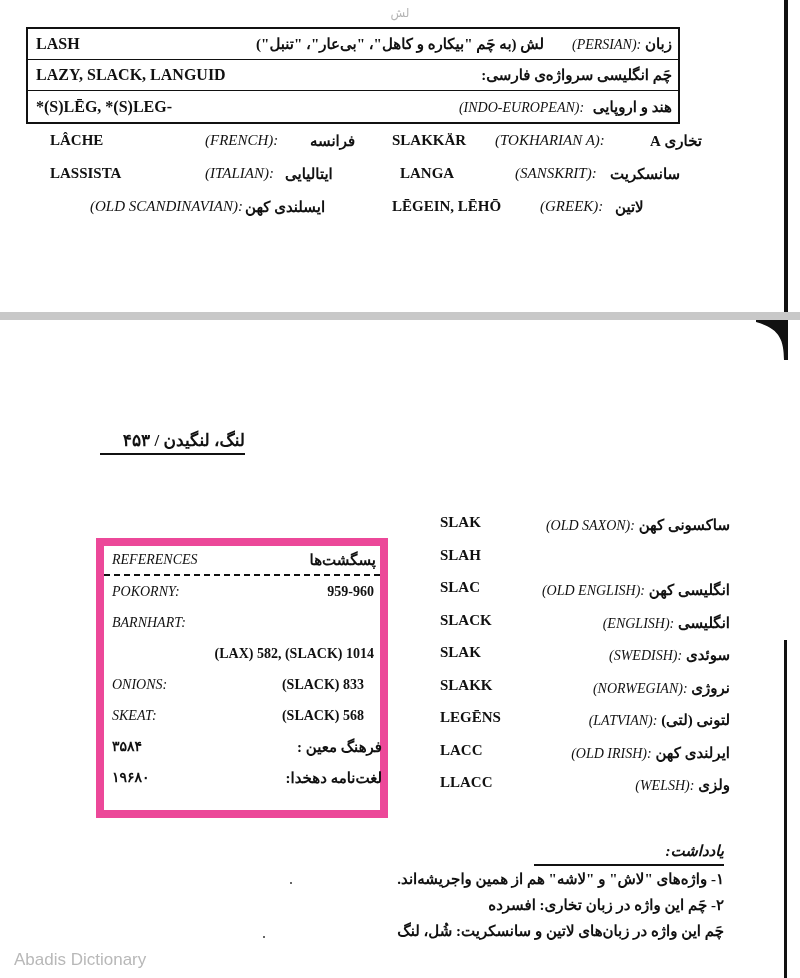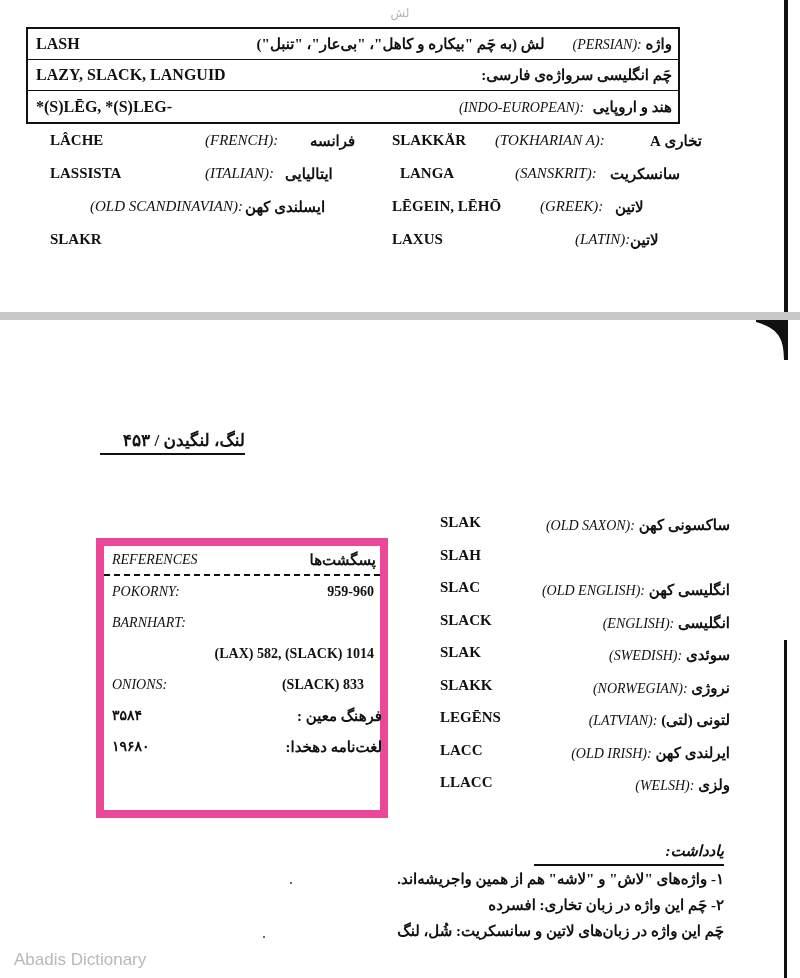--- a/index.html
+++ b/index.html
@@ -84,21 +84,21 @@
 <body>
 
 <div class="page page-top">
   <div class="watermark-title">لش</div>
 
   <div class="head-table">
     <div class="head-row">
       <span class="latin">LASH</span>
       <span class="persian">
         <span>
-          <span>واژه</span>
+          <span>زبان</span>
           <span class="lang-tag" style="direction:ltr;unicode-bidi:embed;">(PERSIAN):</span>
         </span>
         <span>لش (به چَم "بیکاره و کاهل"، "بی‌عار"، "تنبل")</span>
       </span>
     </div>
     <div class="head-row">
       <span class="latin">LAZY, SLACK, LANGUID</span>
       <span class="persian">چَم انگلیسی سرواژه‌ی فارسی:</span>
     </div>
     <div class="head-row">
@@ -129,26 +129,20 @@
       <span class="c it" style="left:465px;">(SANSKRIT):</span>
       <span class="c bold rtl" style="left:560px;">سانسکریت</span>
     </div>
     <div class="cog-row">
       <span class="c it" style="left:40px;">(OLD SCANDINAVIAN):</span>
       <span class="c bold rtl" style="left:195px;">ایسلندی کهن</span>
       <span class="c bold" style="left:342px;">LĒGEIN, LĒHŌ</span>
       <span class="c it" style="left:490px;">(GREEK):</span>
       <span class="c bold rtl" style="left:565px;">لاتین</span>
     </div>
-    <div class="cog-row">
-      <span class="c bold" style="left:0;">SLAKR</span>
-      <span class="c bold" style="left:342px;">LAXUS</span>
-      <span class="c it" style="left:525px;">(LATIN):</span>
-      <span class="c bold rtl" style="left:580px;">لاتین</span>
-    </div>
   </div>
 
   <div class="vrule-top"></div>
 </div>
 
 <div class="divider"></div>
 
 <div class="page page-bottom">
   <div class="vrule-bottom"></div>
   <svg style="position:absolute;left:756px;top:0;" width="32" height="40">
@@ -170,20 +164,24 @@
   <div class="ref-row">
     <span class="src">BARNHART:</span>
     <span class="val"></span>
   </div>
   <div class="ref-row indent">
     <span class="val">(LAX) 582, (SLACK) 1014</span>
   </div>
   <div class="ref-row">
     <span class="src">ONIONS:</span>
     <span class="val" style="margin-right:10px;">(SLACK) 833</span>
+  </div>
+  <div class="ref-row">
+    <span class="src">SKEAT:</span>
+    <span class="val" style="margin-right:10px;">(SLACK) 568</span>
   </div>
   <div class="ref-row">
     <span class="val">۳۵۸۴</span>
     <span class="fa-src">فرهنگ معین :</span>
   </div>
   <div class="ref-row">
     <span class="val">۱۹۶۸۰</span>
     <span class="fa-src">لغت‌نامه دهخدا:</span>
   </div>
 </div>

